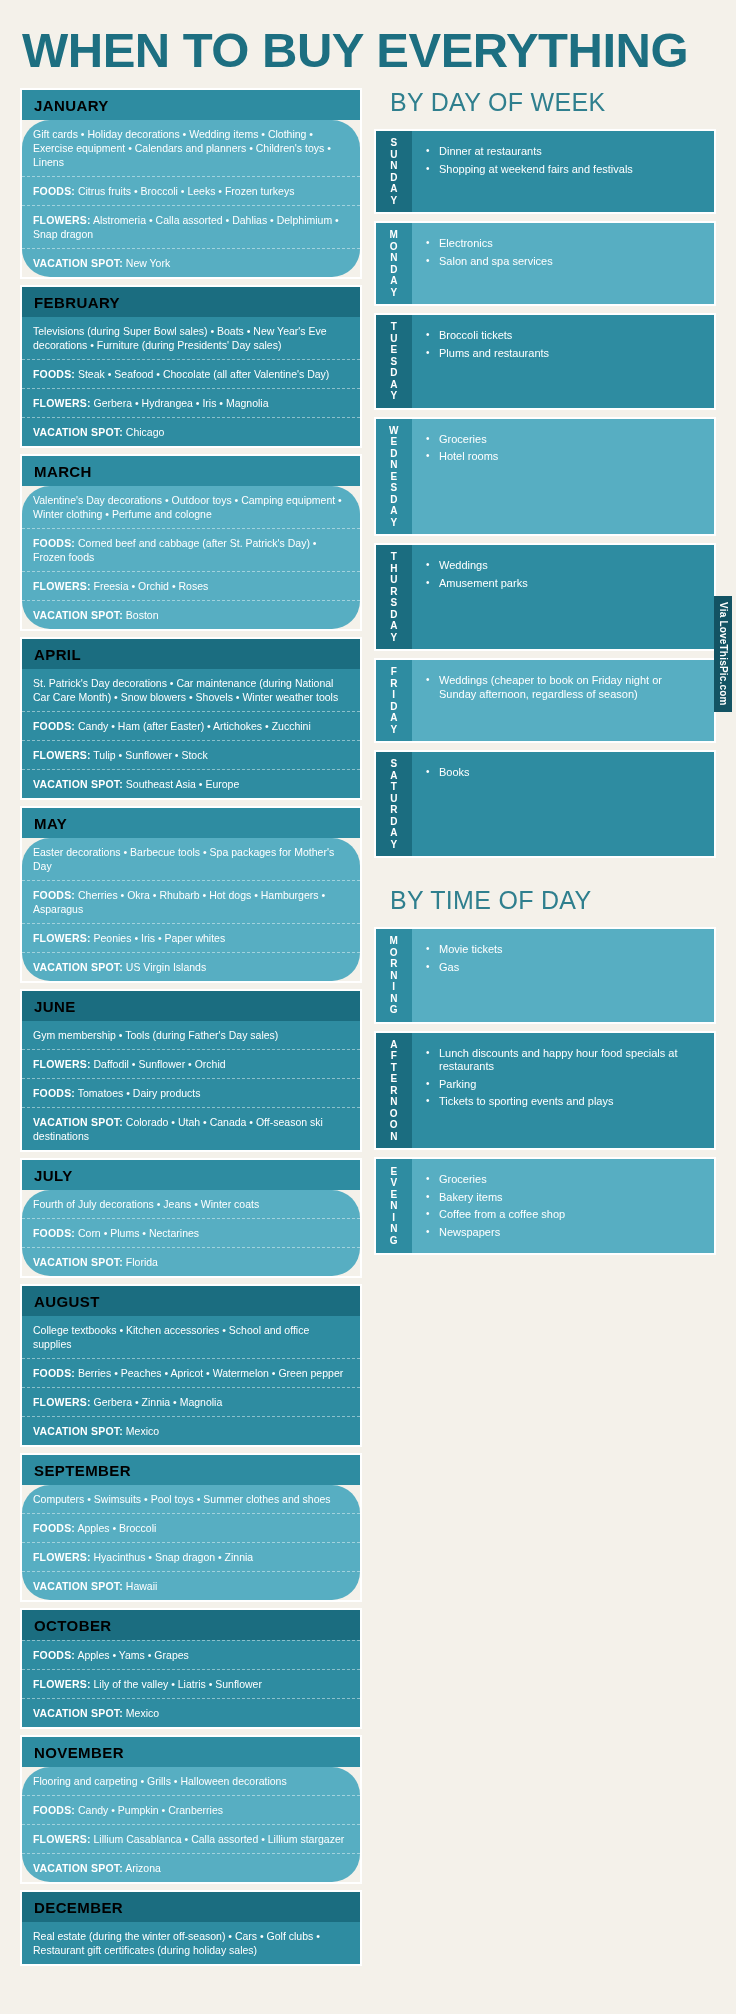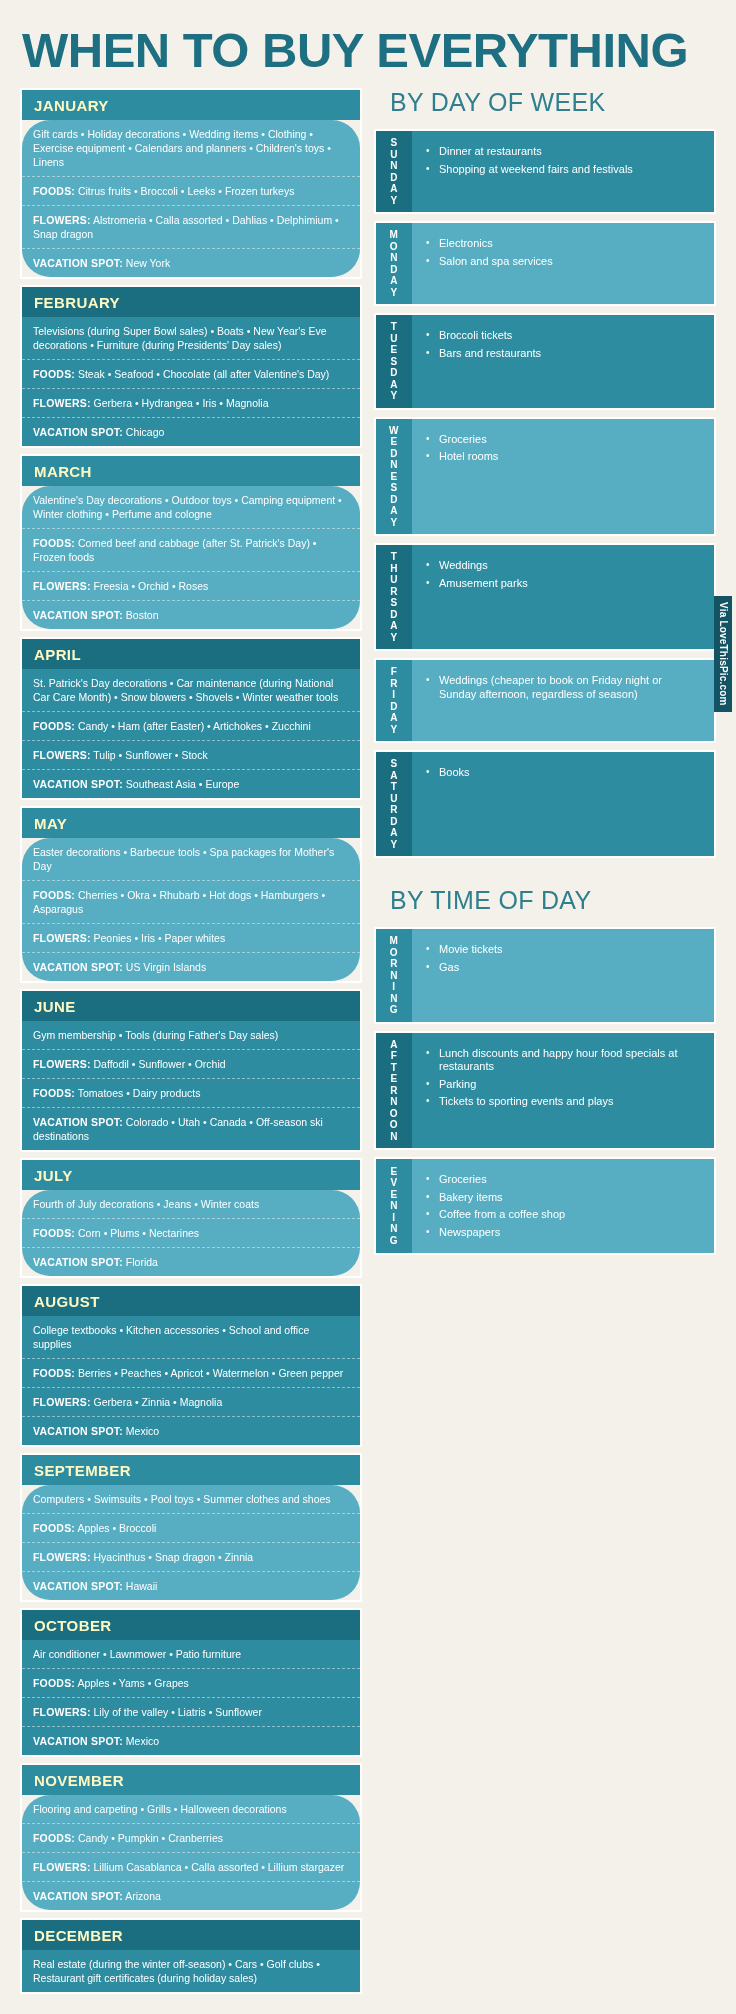--- a/index.html
+++ b/index.html
@@ -54,21 +54,21 @@
   
   .month-card {
     margin-bottom: 6px;
     border: 2px solid #ffffff;
     box-sizing: border-box;
   }
   .month-head {
     padding: 7px 16px 6px 12px;
     font-size: 15px;
     font-weight: bold;
-    color: #fef9c3;
+    color: #000000;
     letter-spacing: 0.4px;
   }
   .month-body { padding: 0; }
   .row {
     padding: 7px 10px 7px 11px;
     font-size: 10.5px;
     line-height: 14px;
     color: #ffffff;
     border-top: 1px dashed rgba(255,255,255,0.45);
   }
@@ -255,21 +255,20 @@
         <div class="month-body">
           <div class="row first"><span>Computers • Swimsuits • Pool toys • Summer clothes and shoes</span></div>
           <div class="row"><span class="lbl">FOODS:</span> <span>Apples • Broccoli</span></div>
           <div class="row"><span class="lbl">FLOWERS:</span> <span>Hyacinthus • Snap dragon • Zinnia</span></div>
           <div class="row"><span class="lbl">VACATION SPOT:</span> <span>Hawaii</span></div>
         </div>
       </div>
       <div class="month-card v-dark">
         <div class="month-head">OCTOBER</div>
         <div class="month-body">
-          <div class="row first"><span>Air conditioner • Lawnmower • Patio furniture</span></div>
           <div class="row"><span class="lbl">FOODS:</span> <span>Apples • Yams • Grapes</span></div>
           <div class="row"><span class="lbl">FLOWERS:</span> <span>Lily of the valley • Liatris • Sunflower</span></div>
           <div class="row"><span class="lbl">VACATION SPOT:</span> <span>Mexico</span></div>
         </div>
       </div>
       <div class="month-card v-light">
         <div class="month-head">NOVEMBER</div>
         <div class="month-body">
           <div class="row first"><span>Flooring and carpeting • Grills • Halloween decorations</span></div>
           <div class="row"><span class="lbl">FOODS:</span> <span>Candy • Pumpkin • Cranberries</span></div>
@@ -332,21 +331,21 @@
               <span>E</span>
               <span>S</span>
               <span>D</span>
               <span>A</span>
               <span>Y</span>
             </div>
           </div>
           <div class="body">
             <ul>
               <li>Broccoli tickets</li>
-              <li>Bars and restaurants</li>
+              <li>Plums and restaurants</li>
             </ul>
           </div>
         </div>
         <div class="dcard d-light">
           <div class="strip">
             <div class="letters">
               <span>W</span>
               <span>E</span>
               <span>D</span>
               <span>N</span>

